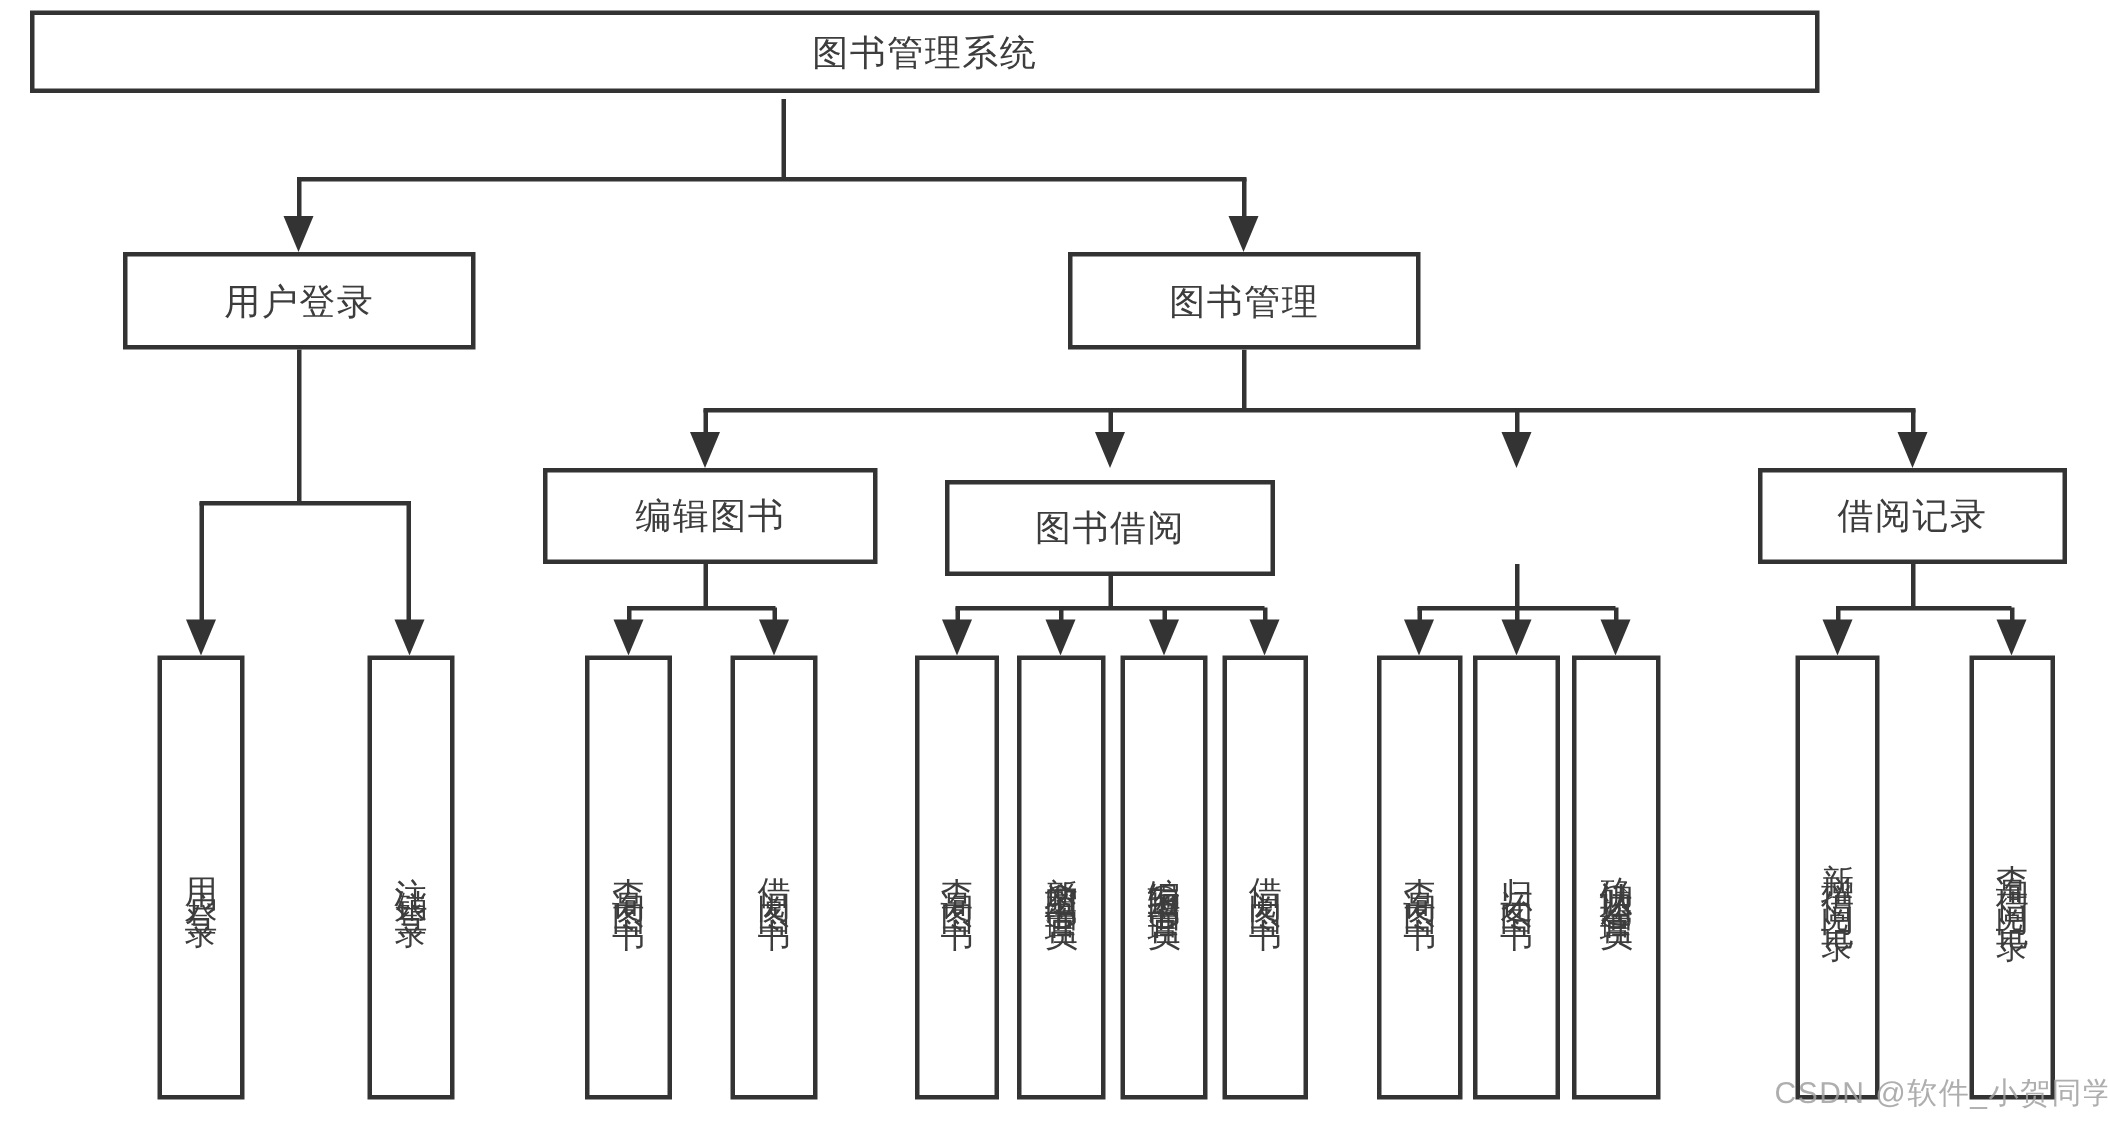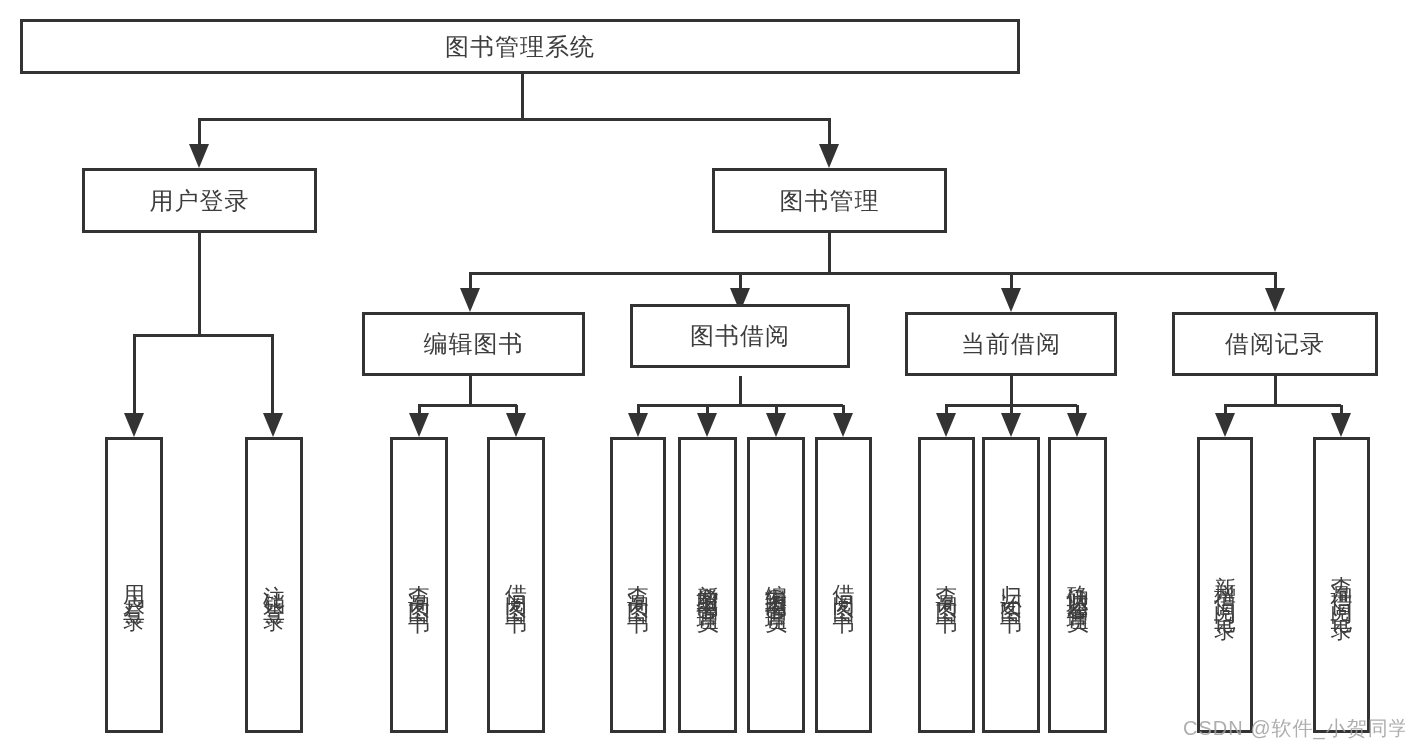--- a/index.html
+++ b/index.html
@@ -62,39 +62,36 @@
     letter-spacing: 1px;
     white-space: nowrap;
     z-index: 5;
   }
 </style>
 </head>
 <body>
 
 <div class="canvas">
 
-  <div class="node h" style="left:20px; top:19px; width:1000px; height:55px;">
+  <div class="node h" style="left:20px; top:7px; width:1193px; height:55px;">
     <span>图书管理系统</span>
   </div>
 
   <div class="node h" style="left:82px; top:168px; width:235px; height:65px;">
     <span>用户登录</span>
   </div>
   <div class="node h" style="left:712px; top:168px; width:235px; height:65px;text-align:right;">
     <span>图书管理</span>
   </div>
 
   <div class="node h" style="left:362px; top:312px; width:223px; height:64px;">
     <span>编辑图书</span>
   </div>
-  <div class="node h" style="left:630px; top:304px; width:220px; height:64px;">
+  <div class="node h" style="left:630px; top:320px; width:220px; height:64px;">
     <span>图书借阅</span>
-  </div>
-  <div class="node h" style="left:905px; top:312px; width:212px; height:64px;">
-    <span>当前借阅</span>
   </div>
   <div class="node h" style="left:1172px; top:312px; width:206px; height:64px;">
     <span>借阅记录</span>
   </div>
 
   <div class="node leaf" style="left:105px; width:58px;">
     <span>用户登录</span>
   </div>
   <div class="node leaf" style="left:245px; width:58px;">
     <span>注销登录</span>

